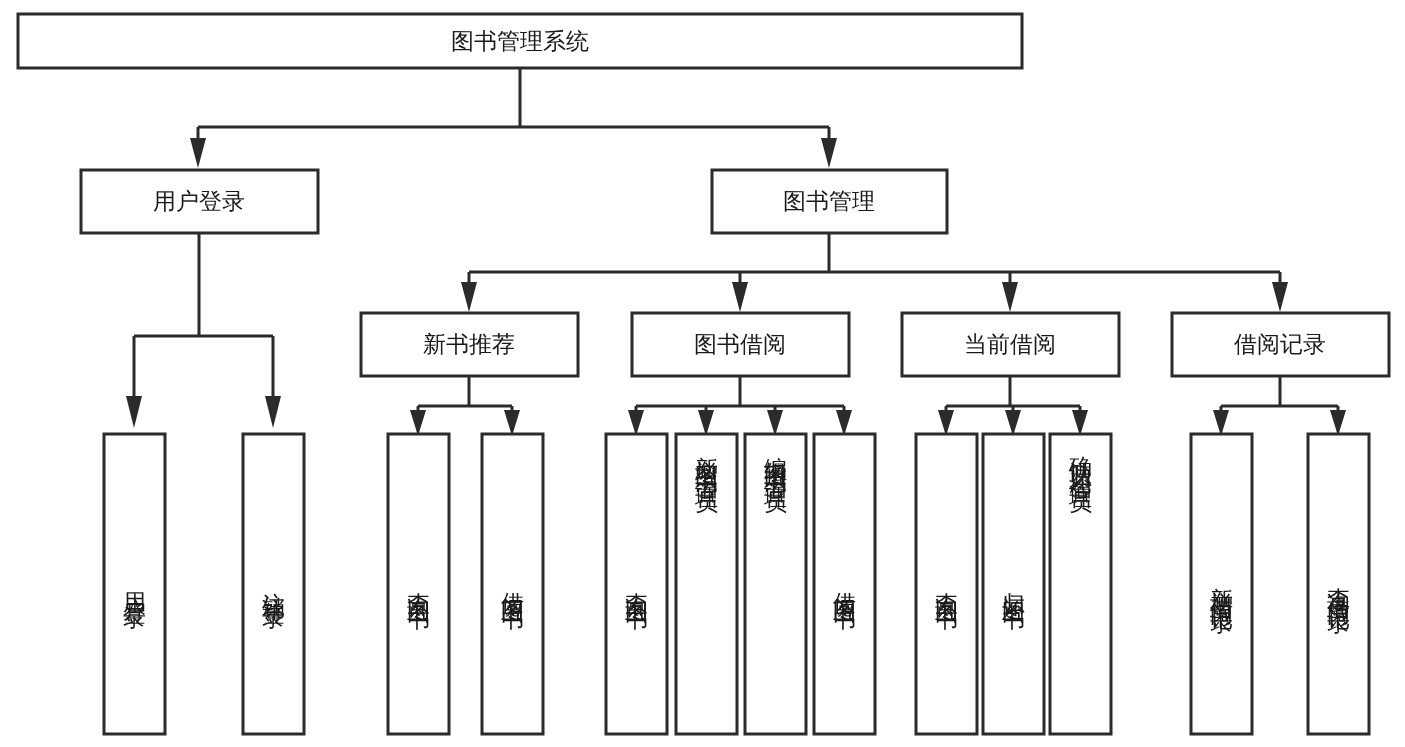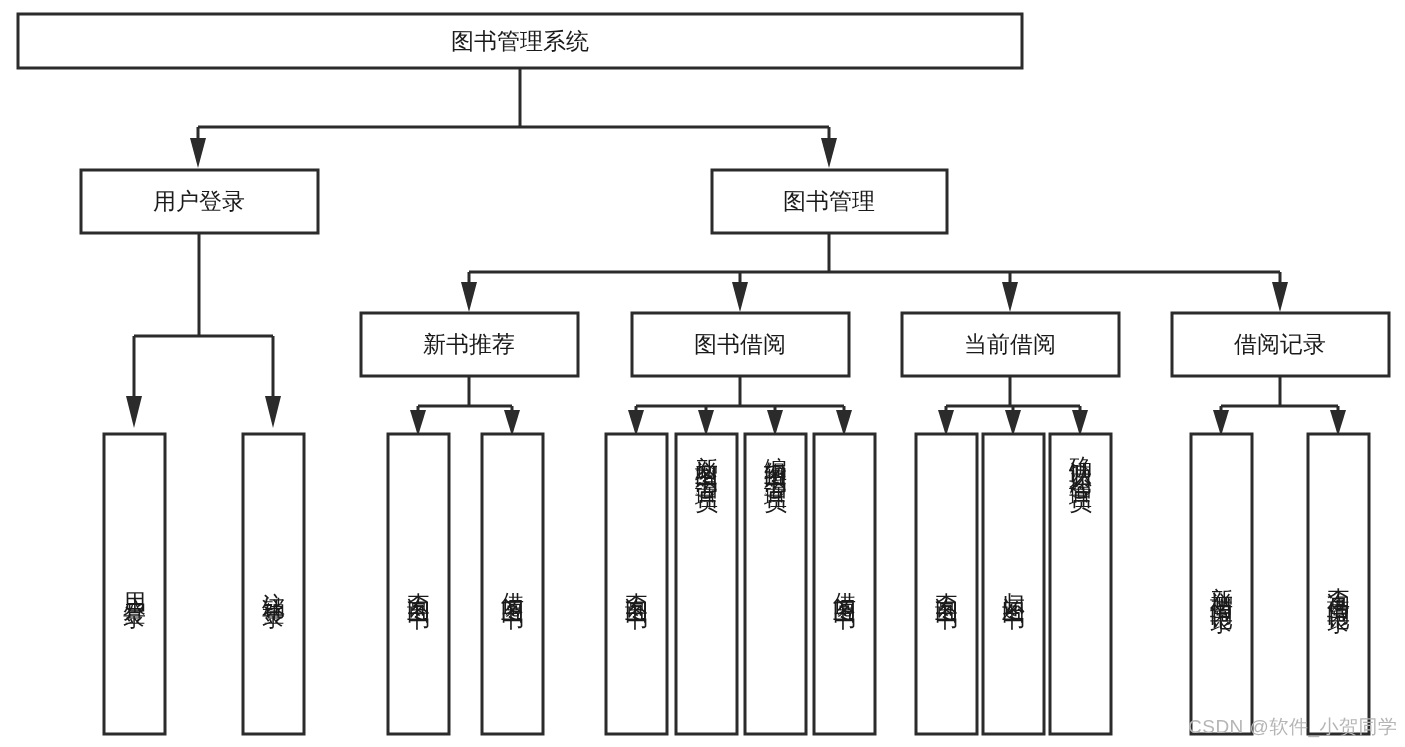--- a/index.html
+++ b/index.html
@@ -230,14 +230,13 @@
     <span class="vlabel">确认归还（管理员）</span>
   </div>
 
   <div class="vlabel-wrap" style="left:1191px; top:434px; width:61px; height:300px;">
     <span class="vlabel">新增借阅记录</span>
   </div>
   <div class="vlabel-wrap" style="left:1308px; top:434px; width:61px; height:300px;">
     <span class="vlabel">查询借阅记录</span>
   </div>
 
-  <div class="watermark">CSDN @软件_小贺同学</div>
 </div>
 
 </body></html>

